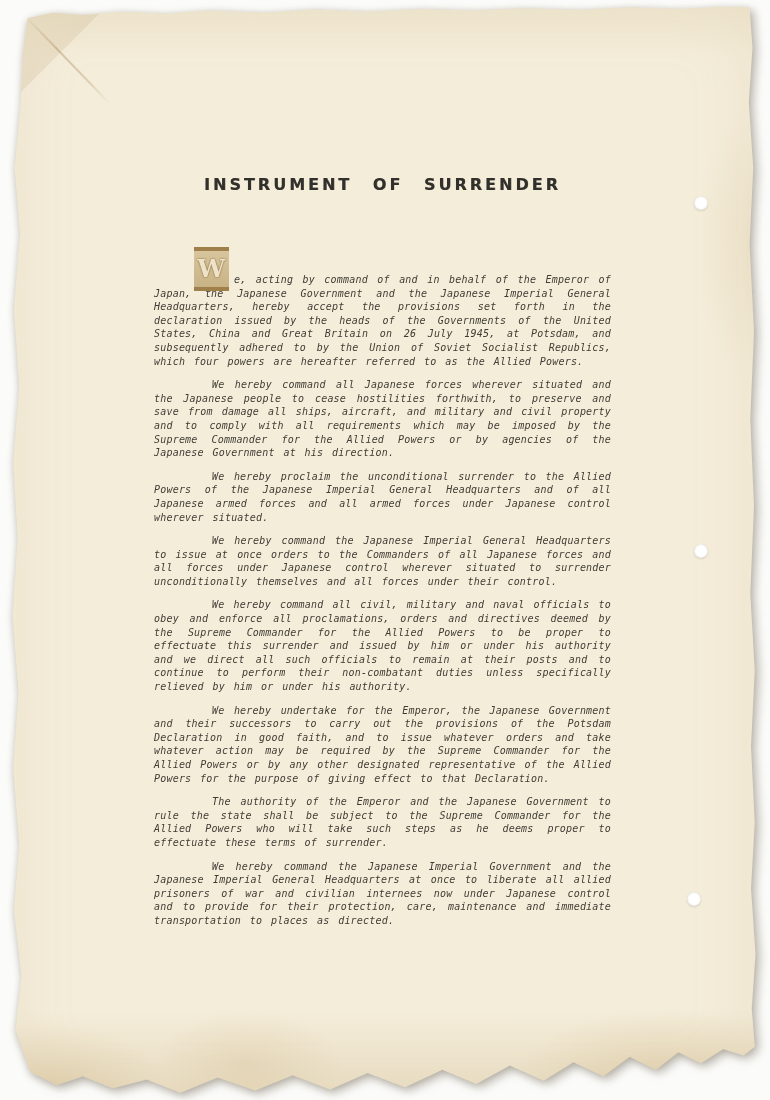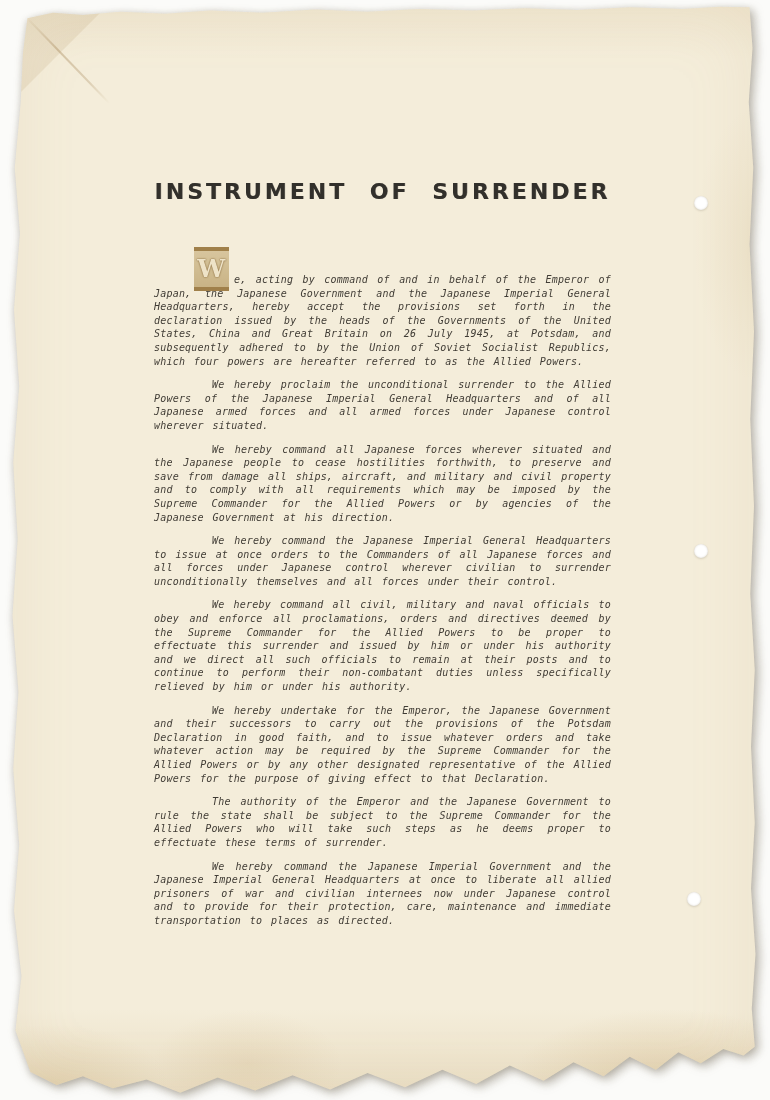--- a/index.html
+++ b/index.html
@@ -63,21 +63,21 @@
   .hole-1 { left: 686px; top: 192px; }
   .hole-2 { left: 686px; top: 540px; }
   .hole-3 { left: 679px; top: 888px; }
 
   
   .doc-title {
     position: absolute; top: 160px; left: 0; width: 100%;
     text-align: center;
     font-family: "DejaVu Sans", sans-serif;
     font-weight: bold;
-    font-size: 22px;
+    font-size: 16px;
     letter-spacing: 3px;
     word-spacing: 12px;
     color: #32302b;
     text-shadow: 0.4px 0.4px 0 rgba(50,48,43,0.55);
   }
 
   .doc-body {
     position: absolute; top: 269px; left: 146px; width: 457px;
     font-family: "DejaVu Sans Mono", "Liberation Mono", monospace;
     font-style: italic;
@@ -124,27 +124,27 @@
       <h1 class="doc-title">INSTRUMENT OF SURRENDER</h1>
 
       <div class="doc-body">
         <p class="first">
           <span class="dropcap-box">
             <span>W</span>
           </span>
           <span>e, acting by command of and in behalf of the Emperor of Japan, the Japanese Government and the Japanese Imperial General Headquarters, hereby accept the provisions set forth in the declaration issued by the heads of the Governments of the United States, China and Great Britain on 26 July 1945, at Potsdam, and subsequently adhered to by the Union of Soviet Socialist Republics, which four powers are hereafter referred to as the Allied Powers.</span>
         </p>
         <p>
+          <span>We hereby command all Japanese forces wherever situated and the Japanese people to cease hostilities forthwith, to preserve and save from damage all ships, aircraft, and military and civil property and to comply with all requirements which may be imposed by the Supreme Commander for the Allied Powers or by agencies of the Japanese Government at his direction.</span>
+        </p>
+        <p>
           <span>We hereby proclaim the unconditional surrender to the Allied Powers of the Japanese Imperial General Headquarters and of all Japanese armed forces and all armed forces under Japanese control wherever situated.</span>
         </p>
         <p>
-          <span>We hereby command all Japanese forces wherever situated and the Japanese people to cease hostilities forthwith, to preserve and save from damage all ships, aircraft, and military and civil property and to comply with all requirements which may be imposed by the Supreme Commander for the Allied Powers or by agencies of the Japanese Government at his direction.</span>
-        </p>
-        <p>
-          <span>We hereby command the Japanese Imperial General Headquarters to issue at once orders to the Commanders of all Japanese forces and all forces under Japanese control wherever civilian to surrender unconditionally themselves and all forces under their control.</span>
+          <span>We hereby command the Japanese Imperial General Headquarters to issue at once orders to the Commanders of all Japanese forces and all forces under Japanese control wherever situated to surrender unconditionally themselves and all forces under their control.</span>
         </p>
         <p>
           <span>We hereby command all civil, military and naval officials to obey and enforce all proclamations, orders and directives deemed by the Supreme Commander for the Allied Powers to be proper to effectuate this surrender and issued by him or under his authority and we direct all such officials to remain at their posts and to continue to perform their non-combatant duties unless specifically relieved by him or under his authority.</span>
         </p>
         <p>
           <span>We hereby undertake for the Emperor, the Japanese Government and their successors to carry out the provisions of the Potsdam Declaration in good faith, and to issue whatever orders and take whatever action may be required by the Supreme Commander for the Allied Powers or by any other designated representative of the Allied Powers for the purpose of giving effect to that Declaration.</span>
         </p>
         <p>
           <span>The authority of the Emperor and the Japanese Government to rule the state shall be subject to the Supreme Commander for the Allied Powers who will take such steps as he deems proper to effectuate these terms of surrender.</span>
         </p>

